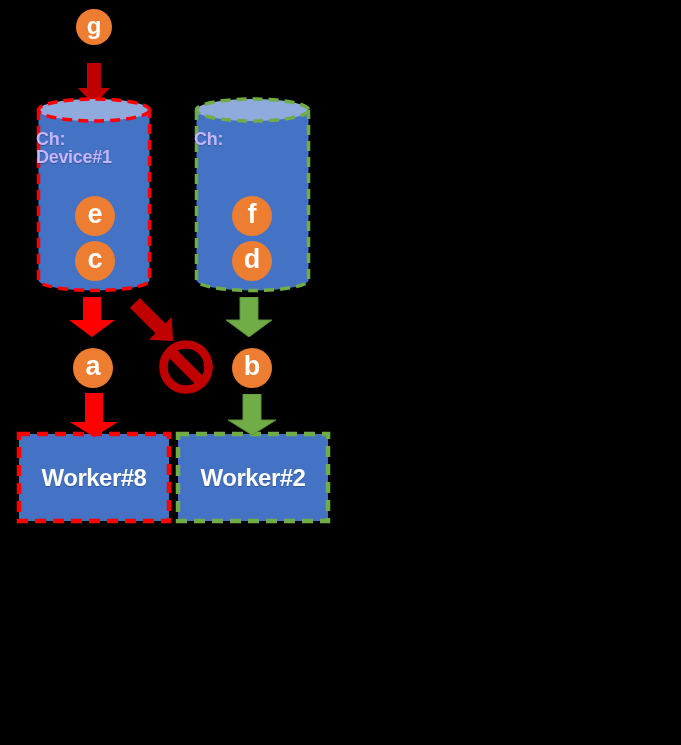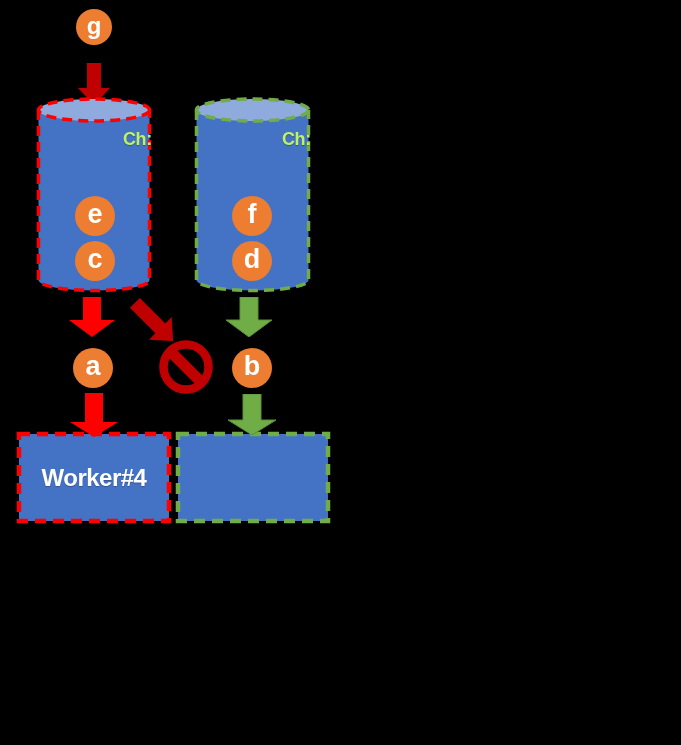--- a/index.html
+++ b/index.html
@@ -15,22 +15,22 @@
     position:absolute;
     width:40px;height:40px;border-radius:50%;
     background:#ED7D31;color:#FFFFFF;
     display:flex;align-items:center;justify-content:center;
     font-weight:800;font-size:27px;line-height:1;
     padding-bottom:3px;box-sizing:border-box;
   }
   .circle-item.small{width:36px;height:36px;font-size:24px;}
   .cyl-title{
     position:absolute;
-    color:#bef264;font-weight:800;font-size:18px;line-height:18px;
-    text-align:right;letter-spacing:-0.3px;
+    color:#c4b5fd;font-weight:800;font-size:18px;line-height:18px;
+    text-align:left;letter-spacing:-0.3px;
     text-shadow:0 1px 1px rgba(0,0,0,0.25);
   }
   .worker-label{
     position:absolute;width:156px;height:93px;
     display:flex;align-items:center;justify-content:center;
     color:#FFFFFF;font-weight:800;font-size:24px;letter-spacing:-0.5px;
     text-shadow:0 1px 1px rgba(0,0,0,0.25);
   }
   svg{display:block;}
 </style>
@@ -47,20 +47,21 @@
     <polygon points="9,0 23,0 23,25 32,25 16,42 0,25 9,25" fill="#C00000"></polygon>
   </svg>
 
   <svg class="abs" style="left:36px;top:97px;" width="116" height="196" viewBox="0 0 116 196">
     <path d="M2.5,13 L2.5,183 A55.5,10.5 0 0 0 113.5,183 L113.5,13 Z" fill="#4472C4"></path>
     <path d="M2.5,13 L2.5,183 A55.5,10.5 0 0 0 113.5,183 L113.5,13" fill="none" stroke="#FF0000" stroke-width="3.5" stroke-dasharray="10 6"></path>
     <ellipse cx="58" cy="13" rx="55.5" ry="11" fill="#8FAADC" stroke="#FF0000" stroke-width="3.5" stroke-dasharray="10 6"></ellipse>
   </svg>
   <div class="cyl-title" style="left:36px;top:130px;width:116px;">
     <div>Ch:</div>
+    <div>Device#1</div>
   </div>
 
   <svg class="abs" style="left:194px;top:97px;" width="117" height="196" viewBox="0 0 117 196">
     <path d="M2.5,13 L2.5,183 A56,10.5 0 0 0 114.5,183 L114.5,13 Z" fill="#4472C4"></path>
     <path d="M2.5,13 L2.5,183 A56,10.5 0 0 0 114.5,183 L114.5,13" fill="none" stroke="#70AD47" stroke-width="3.5" stroke-dasharray="10 6"></path>
     <ellipse cx="58.5" cy="13" rx="56" ry="11" fill="#8FAADC" stroke="#70AD47" stroke-width="3.5" stroke-dasharray="10 6"></ellipse>
   </svg>
   <div class="cyl-title" style="left:194px;top:130px;width:117px;">
     <div>Ch:</div>
   </div>
@@ -99,25 +100,26 @@
   <div class="circle-item" style="left:73px;top:348px;">
     <span>a</span>
   </div>
   <div class="circle-item" style="left:232px;top:348px;">
     <span>b</span>
   </div>
 
   <svg class="abs" style="left:16px;top:431px;" width="156" height="93" viewBox="0 0 156 93">
     <rect x="3" y="3" width="150" height="87" fill="#4472C4" stroke="#FF0000" stroke-width="4.5" stroke-dasharray="11 7"></rect>
   </svg>
-  <div class="worker-label" style="left:16px;top:431px;">Worker#4</div>
+  <div class="worker-label" style="left:16px;top:431px;">Worker#8</div>
 
   <svg class="abs" style="left:175px;top:431px;" width="156" height="93" viewBox="0 0 156 93">
     <rect x="3" y="3" width="150" height="87" fill="#4472C4" stroke="#70AD47" stroke-width="4.5" stroke-dasharray="11 7"></rect>
   </svg>
+  <div class="worker-label" style="left:175px;top:431px;">Worker#2</div>
 
   <svg class="abs" style="left:70px;top:393px;" width="48" height="44" viewBox="0 0 48 44">
     <polygon points="15,0 33,0 33,29 48,29 24,44 0,29 15,29" fill="#FF0000"></polygon>
   </svg>
 
   <svg class="abs" style="left:228px;top:394px;" width="48" height="41" viewBox="0 0 48 41">
     <polygon points="15,0 33,0 33,26 48,26 24,41 0,26 15,26" fill="#70AD47" stroke="#5a9138" stroke-width="1"></polygon>
   </svg>
 
 </div>

